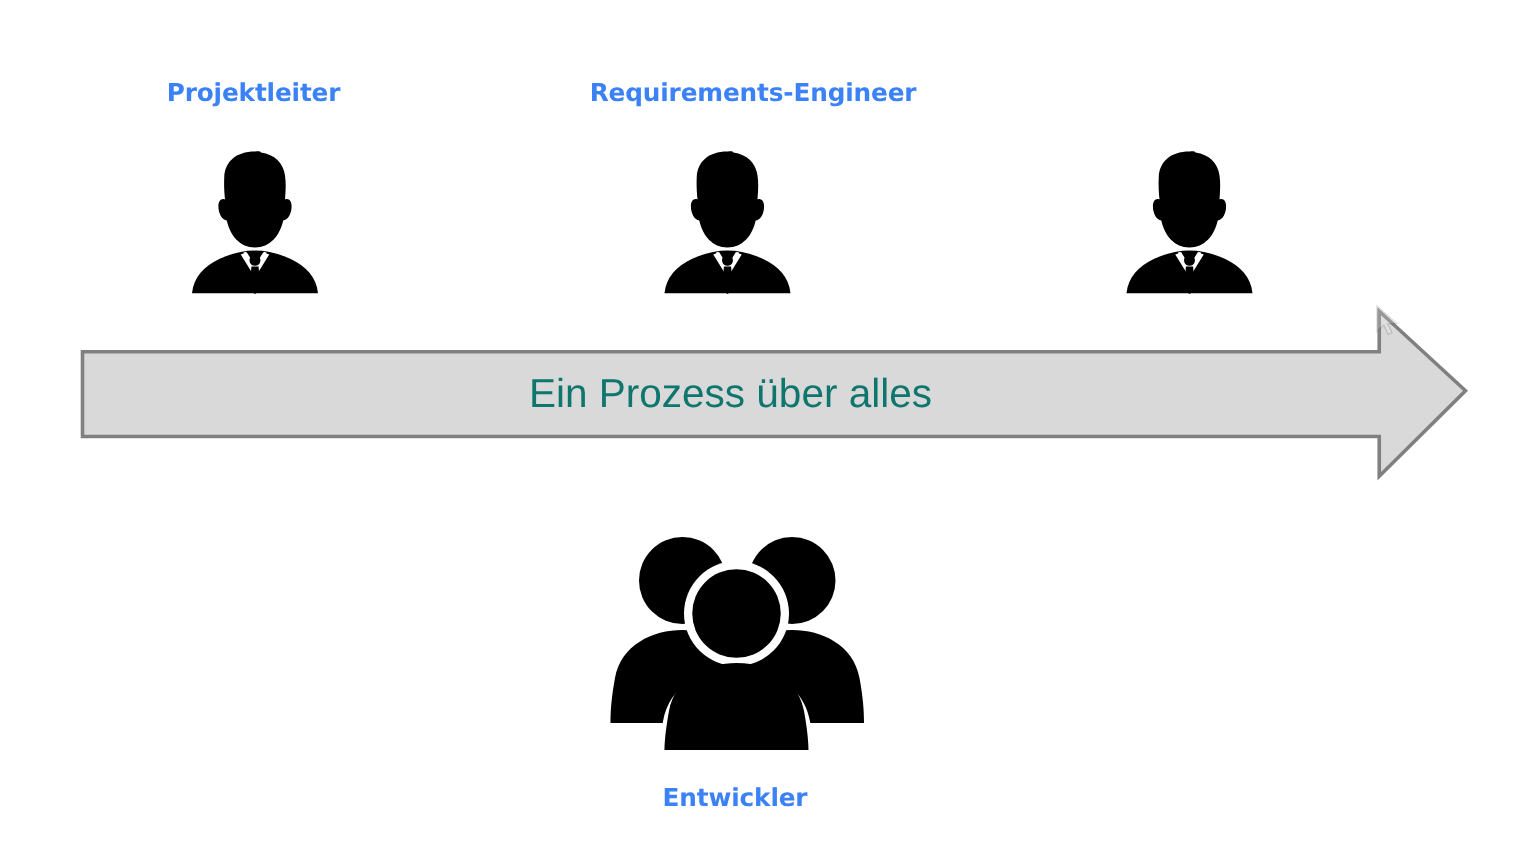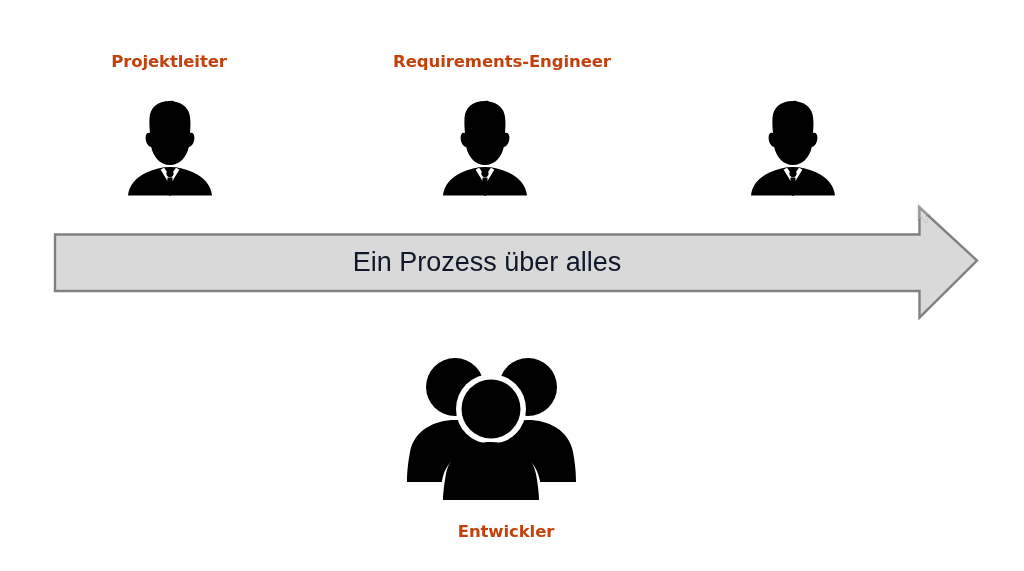--- a/index.html
+++ b/index.html
@@ -17,21 +17,21 @@
     background: #ffffff;
     overflow: hidden;
   }
 
   
   .role-label {
     position: absolute;
     font-family: "DejaVu Sans", sans-serif;
     font-size: 16.5px;
     font-weight: bold;
-    color: #c2410c;
+    color: #3b82f6;
     letter-spacing: -0.1px;
     white-space: nowrap;
     transform: translateX(-50%);
     text-align: center;
   }
 
   
   .person-icon {
     position: absolute;
     width: 92px;
@@ -64,21 +64,21 @@
     left: 54px;
     top: 234px;
     width: 866px;
     height: 57px;
     display: flex;
     align-items: center;
     justify-content: center;
     font-family: "Liberation Sans", sans-serif;
     font-size: 27px;
     font-weight: normal;
-    color: #0f172a;
+    color: #0f766e;
     white-space: nowrap;
     pointer-events: none;
   }
 
   
   .cursor-artifact {
     position: absolute;
     left: 917px;
     top: 203px;
     width: 16px;
@@ -249,15 +249,15 @@
         <path d="M89 88
                  C69 88 48 98 44 120
                  C41.6 133 41 142 41 146
                  L137 146
                  C137 142 136.4 133 134 120
                  C130 98 109 88 89 88 Z"></path>
       </g>
     </svg>
   </div>
 
-  <div class="role-label" style="left:506px; top:522px;">Entwickler</div>
+  <div class="role-label" style="left:490px; top:522px;">Entwickler</div>
 
 </div>
 
 </body></html>

